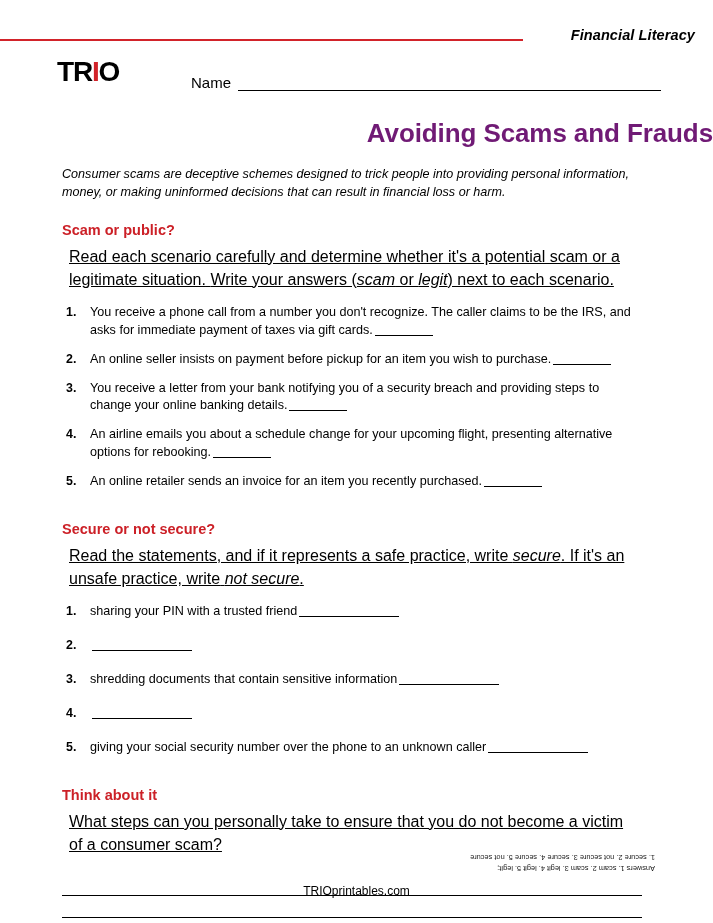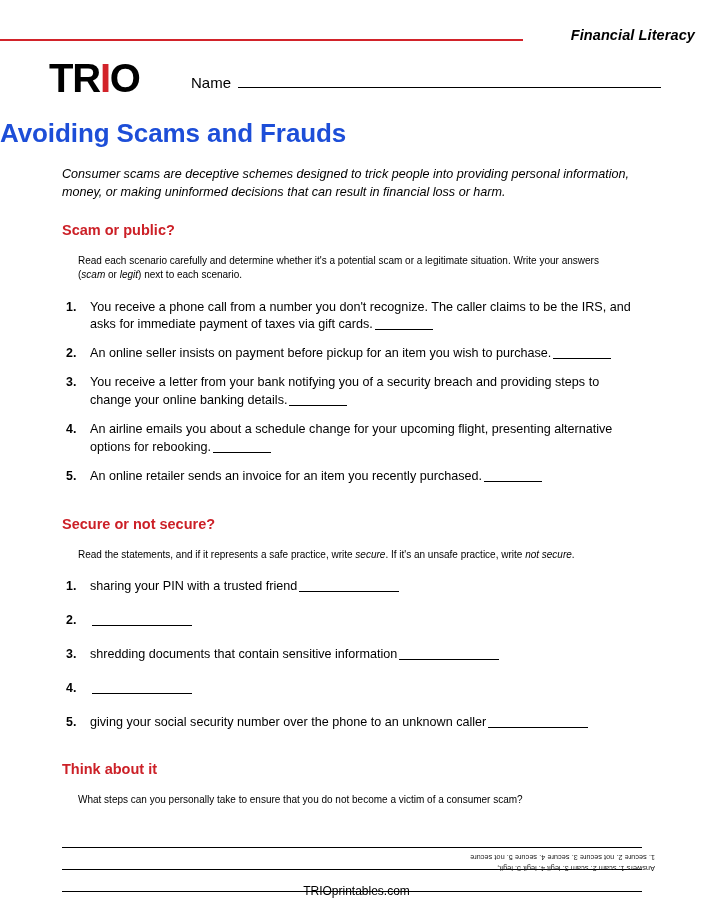--- a/index.html
+++ b/index.html
@@ -45,61 +45,61 @@
     font-size: 14.5px;
     font-weight: bold;
     font-style: italic;
     letter-spacing: 0.1px;
     white-space: nowrap;
   }
 
   
   .logo {
     position: absolute;
-    left: 49px;
+    left: 57px;
     top: 58px;
-    font-size: 40px;
+    font-size: 28px;
     font-weight: bold;
     letter-spacing: -1.2px;
     line-height: 1;
     font-family: "Liberation Sans", sans-serif;
   }
   .logo .tr, .logo .o { color: #000000; }
   .logo .i { color: #d2232a; }
 
   .name-row {
     position: absolute;
     left: 191px;
     top: 74px;
     width: 470px;
     display: flex;
-    align-items: flex-start;
+    align-items: flex-end;
   }
   .name-label {
     font-size: 15px;
     font-weight: normal;
     white-space: nowrap;
   }
   .name-line {
     flex: 1;
     margin-left: 7px;
     border-bottom: 1.3px solid #000;
     height: 13px;
   }
 
   
   .title {
     position: absolute;
     left: 0;
     top: 118px;
     width: 713px;
-    text-align: left;
+    text-align: right;
     font-size: 26px;
     font-weight: bold;
-    color: #1d4ed8;
+    color: #701a75;
     letter-spacing: -0.1px;
   }
 
   
   .content {
     position: absolute;
     left: 62px;
     top: 165px;
     width: 580px;
   }
@@ -109,23 +109,24 @@
     line-height: 1.45;
     margin: 0 0 20px 0;
   }
   .section-heading {
     font-size: 14.5px;
     font-weight: bold;
     color: #cc2027;
     margin: 0 0 2px 0;
   }
   .section-intro {
-    font-size: 10px;
+    font-size: 16px;
     line-height: 1.45;
-    margin: 16px;
+    margin: 7px;
+    text-decoration: underline;
   }
   .section-intro em { font-style: italic; }
 
   ol.qlist {
     list-style: none;
     margin: 13px 0 0 0;
     padding: 0;
   }
   ol.qlist li {
     position: relative;

